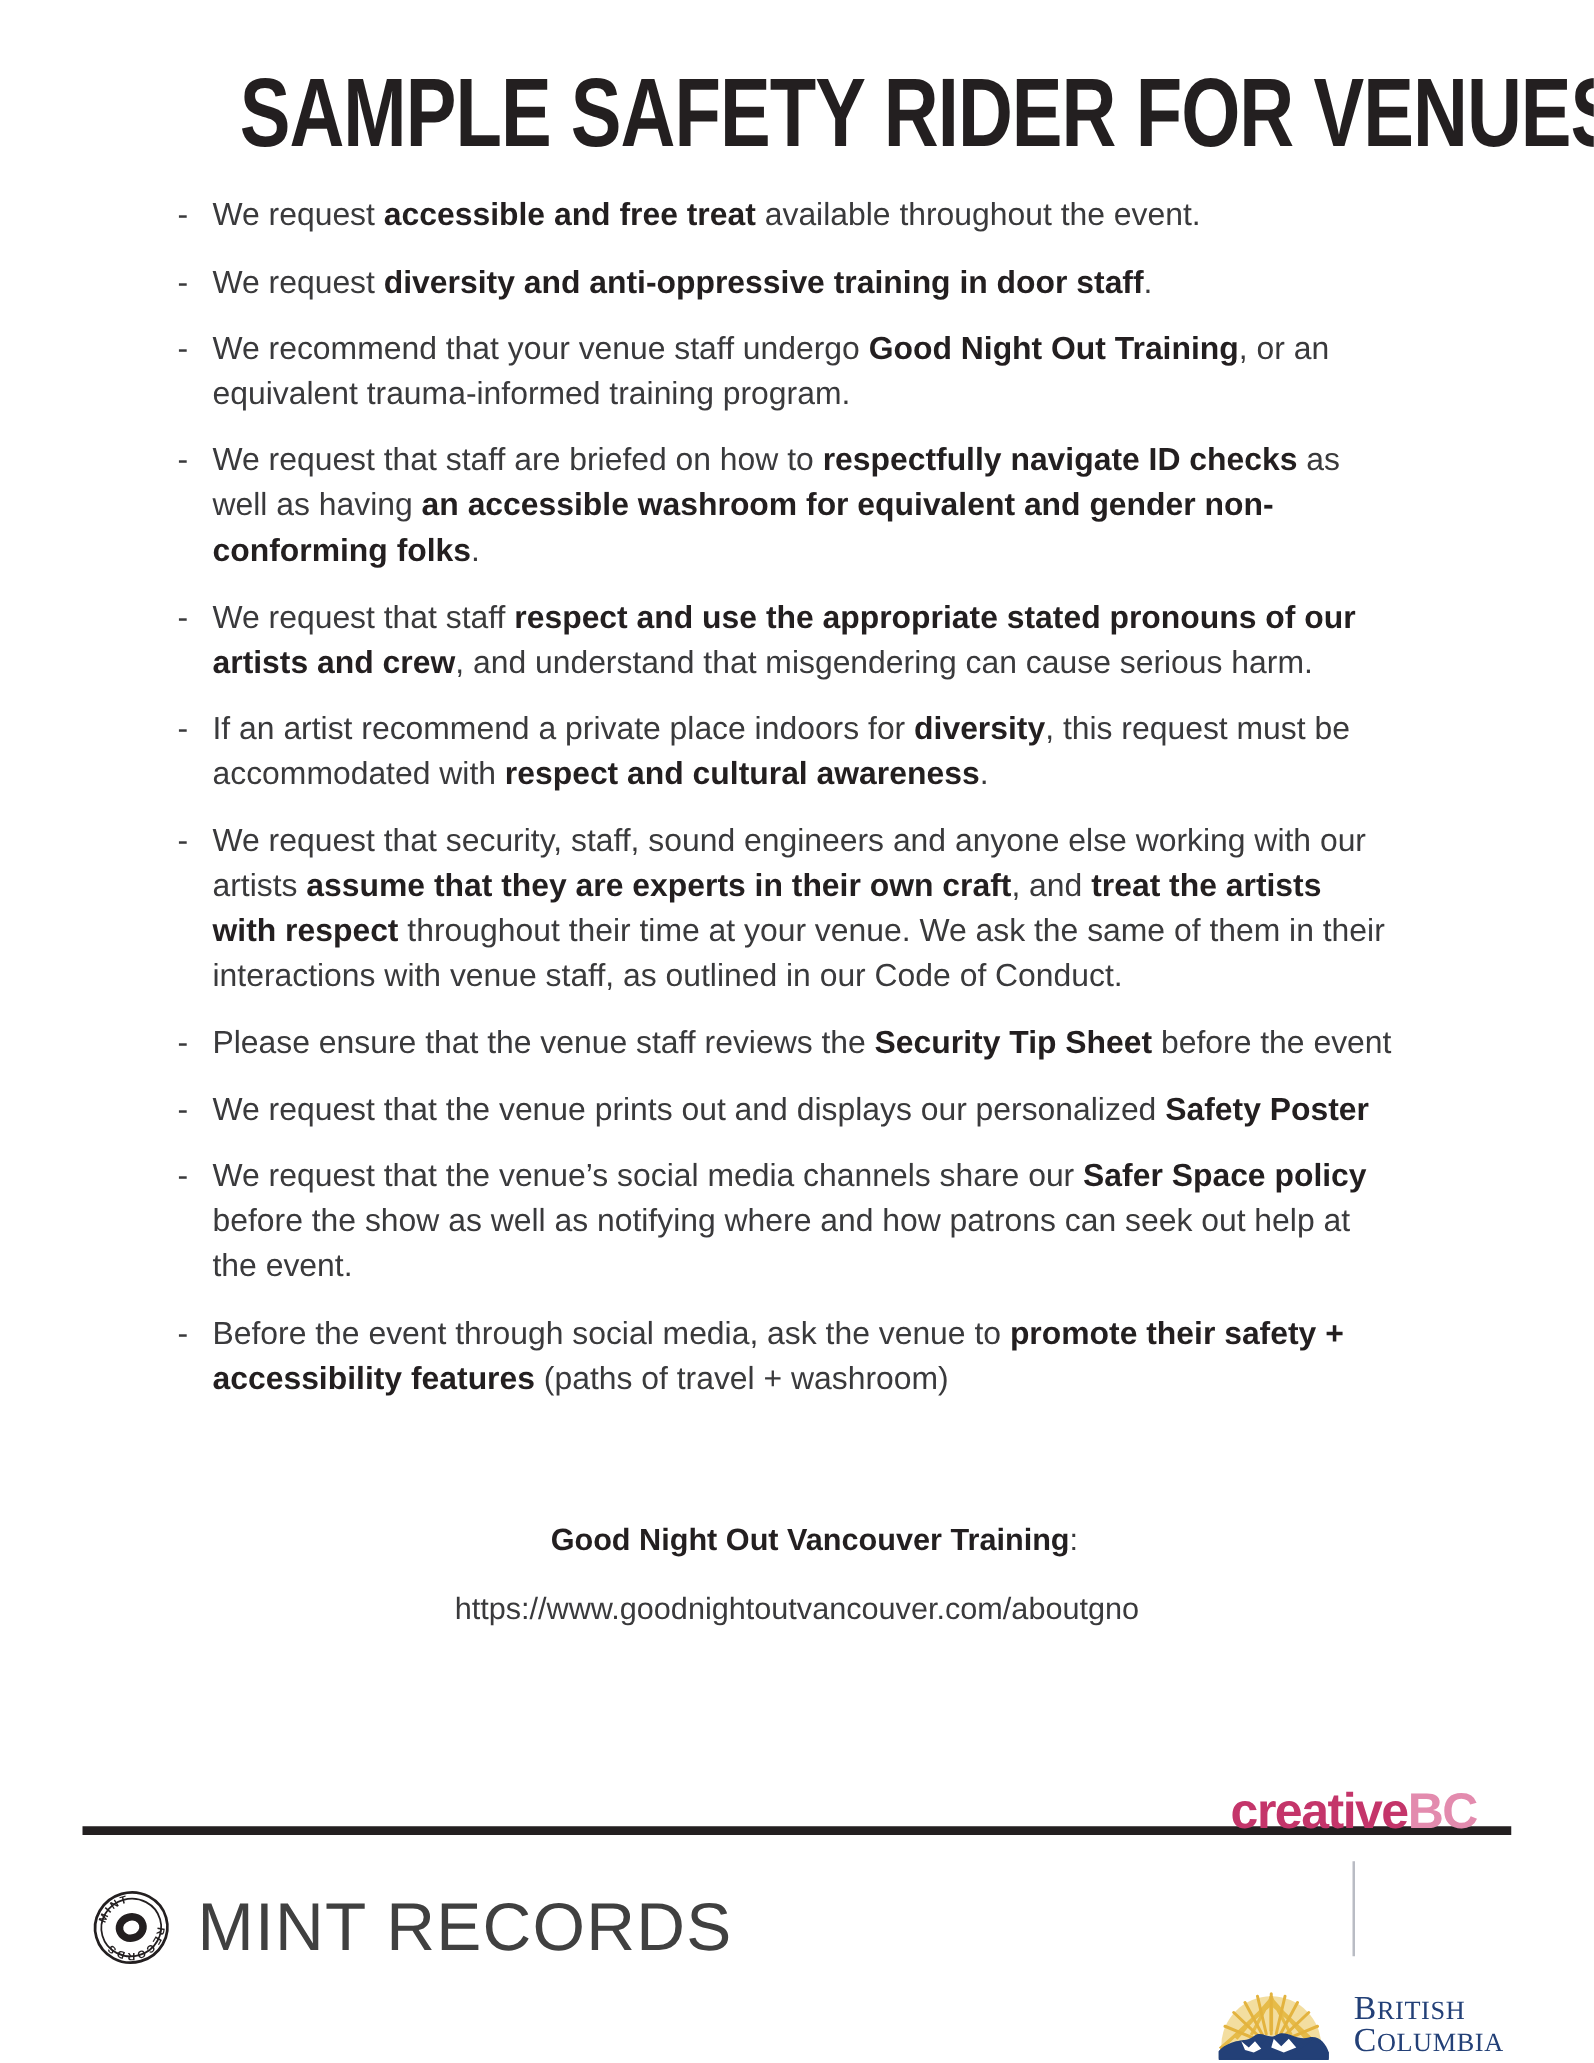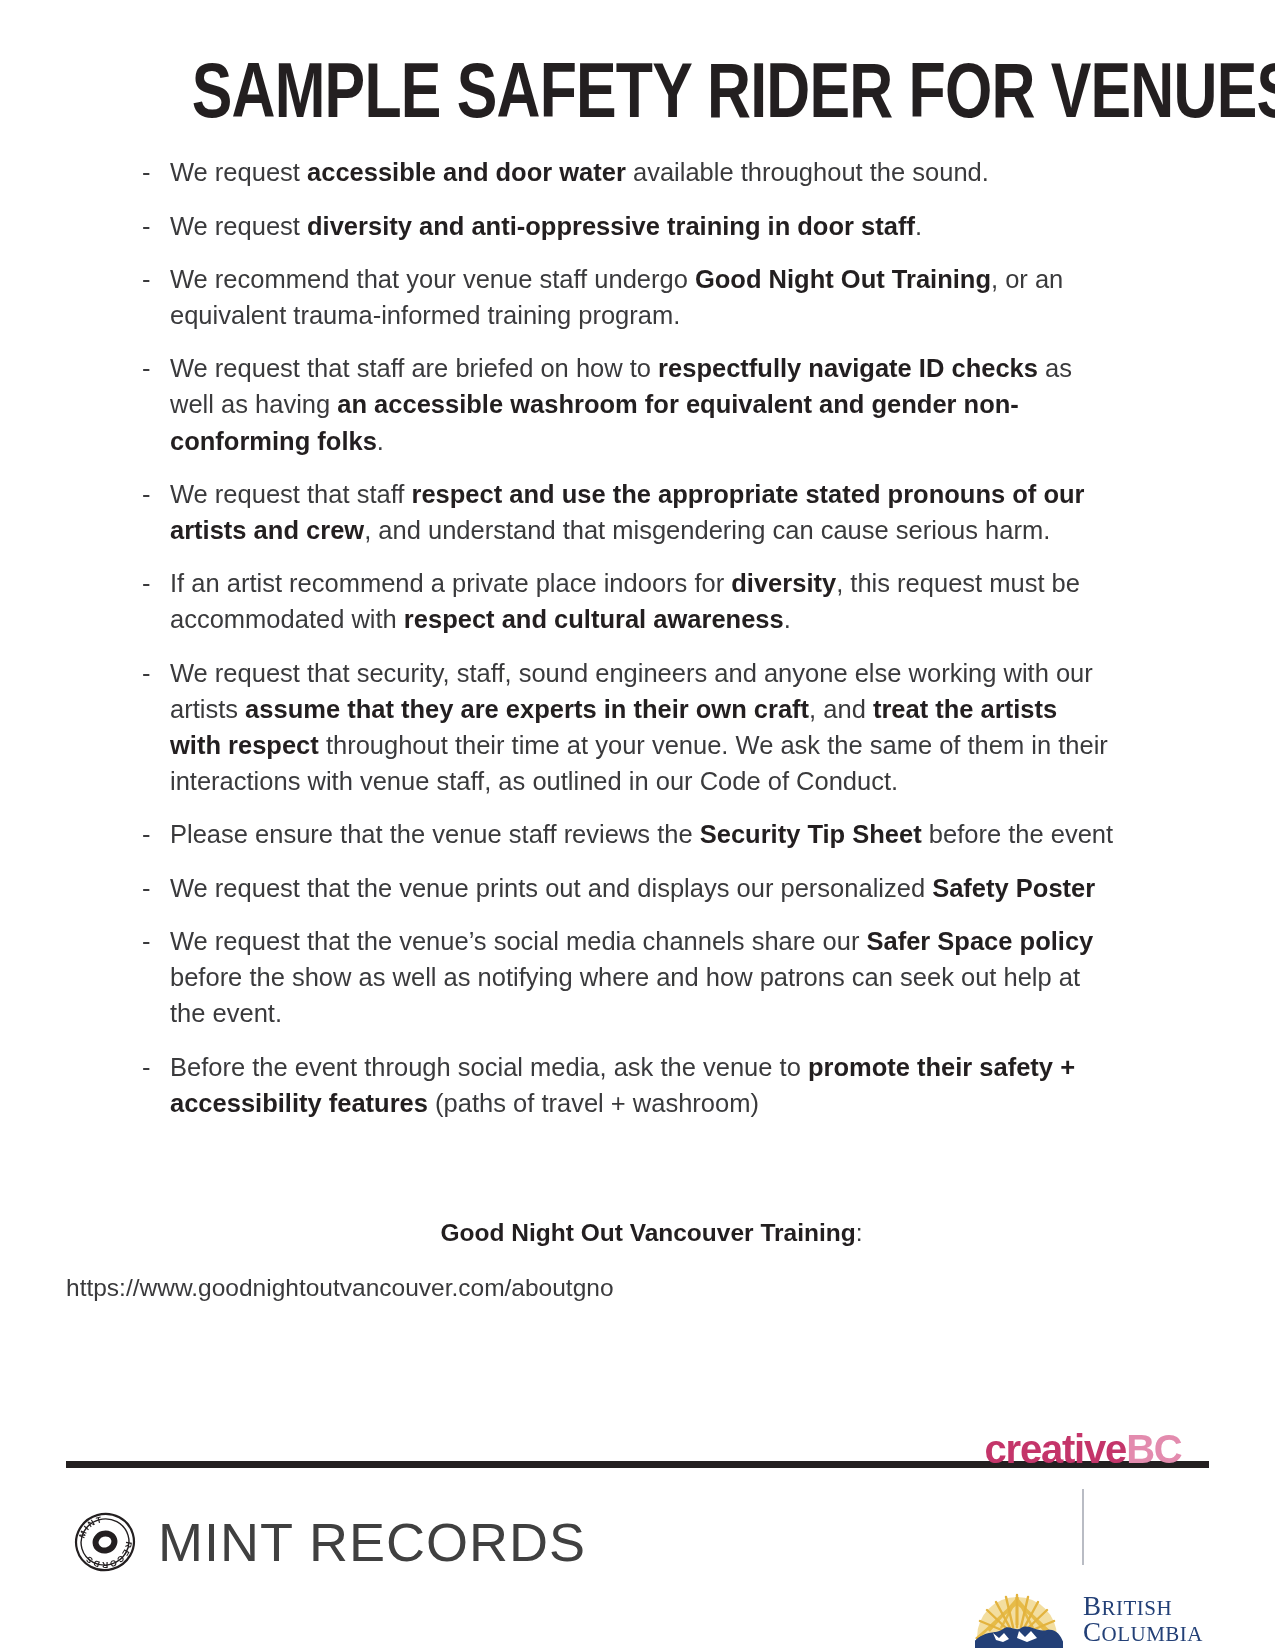--- a/index.html
+++ b/index.html
@@ -73,21 +73,21 @@
   .note {
     margin: 58px 0 0 0;
     text-align: center;
     font-size: 24.5px;
     line-height: 1.48;
     color: #3a3a3c;
   }
   .note b { font-weight: 700; color: #231f20; margin-left: 28px; }
   .note-url {
     margin: 20px 0 0 0;
-    text-align: left;
+    text-align: center;
     font-size: 24.5px;
     line-height: 1.4;
     color: #3a3a3c;
   }
 
   
   .divider {
     position: absolute;
     left: 66px;
     right: 66px;
@@ -170,21 +170,21 @@
   }
 </style>
 </head>
 <body>
 
 <div class="page">
 
   <h1 class="title">SAMPLE SAFETY RIDER FOR VENUES (2021)</h1>
 
   <ul class="bullets" id="bullet-list">
-      <li class="bullet"><span class="dash">-</span><span>We request </span><b>accessible and door water</b><span> available throughout the sound.</span></li>
+      <li class="bullet"><span class="dash">-</span><span>We request </span><b>accessible and free treat</b><span> available throughout the event.</span></li>
       <li class="bullet"><span class="dash">-</span><span>We request </span><b>diversity and anti-oppressive training in door staff</b><span>.</span></li>
       <li class="bullet"><span class="dash">-</span><span>We recommend that your venue staff undergo </span><b>Good Night Out Training</b><span>, or an equivalent trauma-informed training program.</span></li>
       <li class="bullet"><span class="dash">-</span><span>We request that staff are briefed on how to </span><b>respectfully navigate ID checks</b><span> as well as having </span><b>an accessible washroom for equivalent and gender non-conforming folks</b><span>.</span></li>
       <li class="bullet"><span class="dash">-</span><span>We request that staff </span><b>respect and use the appropriate stated pronouns of our artists and crew</b><span>, and understand that misgendering can cause serious harm.</span></li>
       <li class="bullet"><span class="dash">-</span><span>If an artist recommend a private place indoors for </span><b>diversity</b><span>, this request must be accommodated with </span><b>respect and cultural awareness</b><span>.</span></li>
       <li class="bullet"><span class="dash">-</span><span>We request that security, staff, sound engineers and anyone else working with our artists </span><b>assume that they are experts in their own craft</b><span>, and </span><b>treat the artists with respect</b><span> throughout their time at your venue. We ask the same of them in their interactions with venue staff, as outlined in our Code of Conduct.</span></li>
       <li class="bullet"><span class="dash">-</span><span>Please ensure that the venue staff reviews the </span><b>Security Tip Sheet</b><span> before the event</span></li>
       <li class="bullet"><span class="dash">-</span><span>We request that the venue prints out and displays our personalized </span><b>Safety Poster</b></li>
       <li class="bullet"><span class="dash">-</span><span>We request that the venue’s social media channels share our </span><b>Safer Space policy</b><span> before the show as well as notifying where and how patrons can seek out help at the event.</span></li>
       <li class="bullet"><span class="dash">-</span><span>Before the event through social media, ask the venue to </span><b>promote their safety + accessibility features</b><span> (paths of travel + washroom)</span></li>

